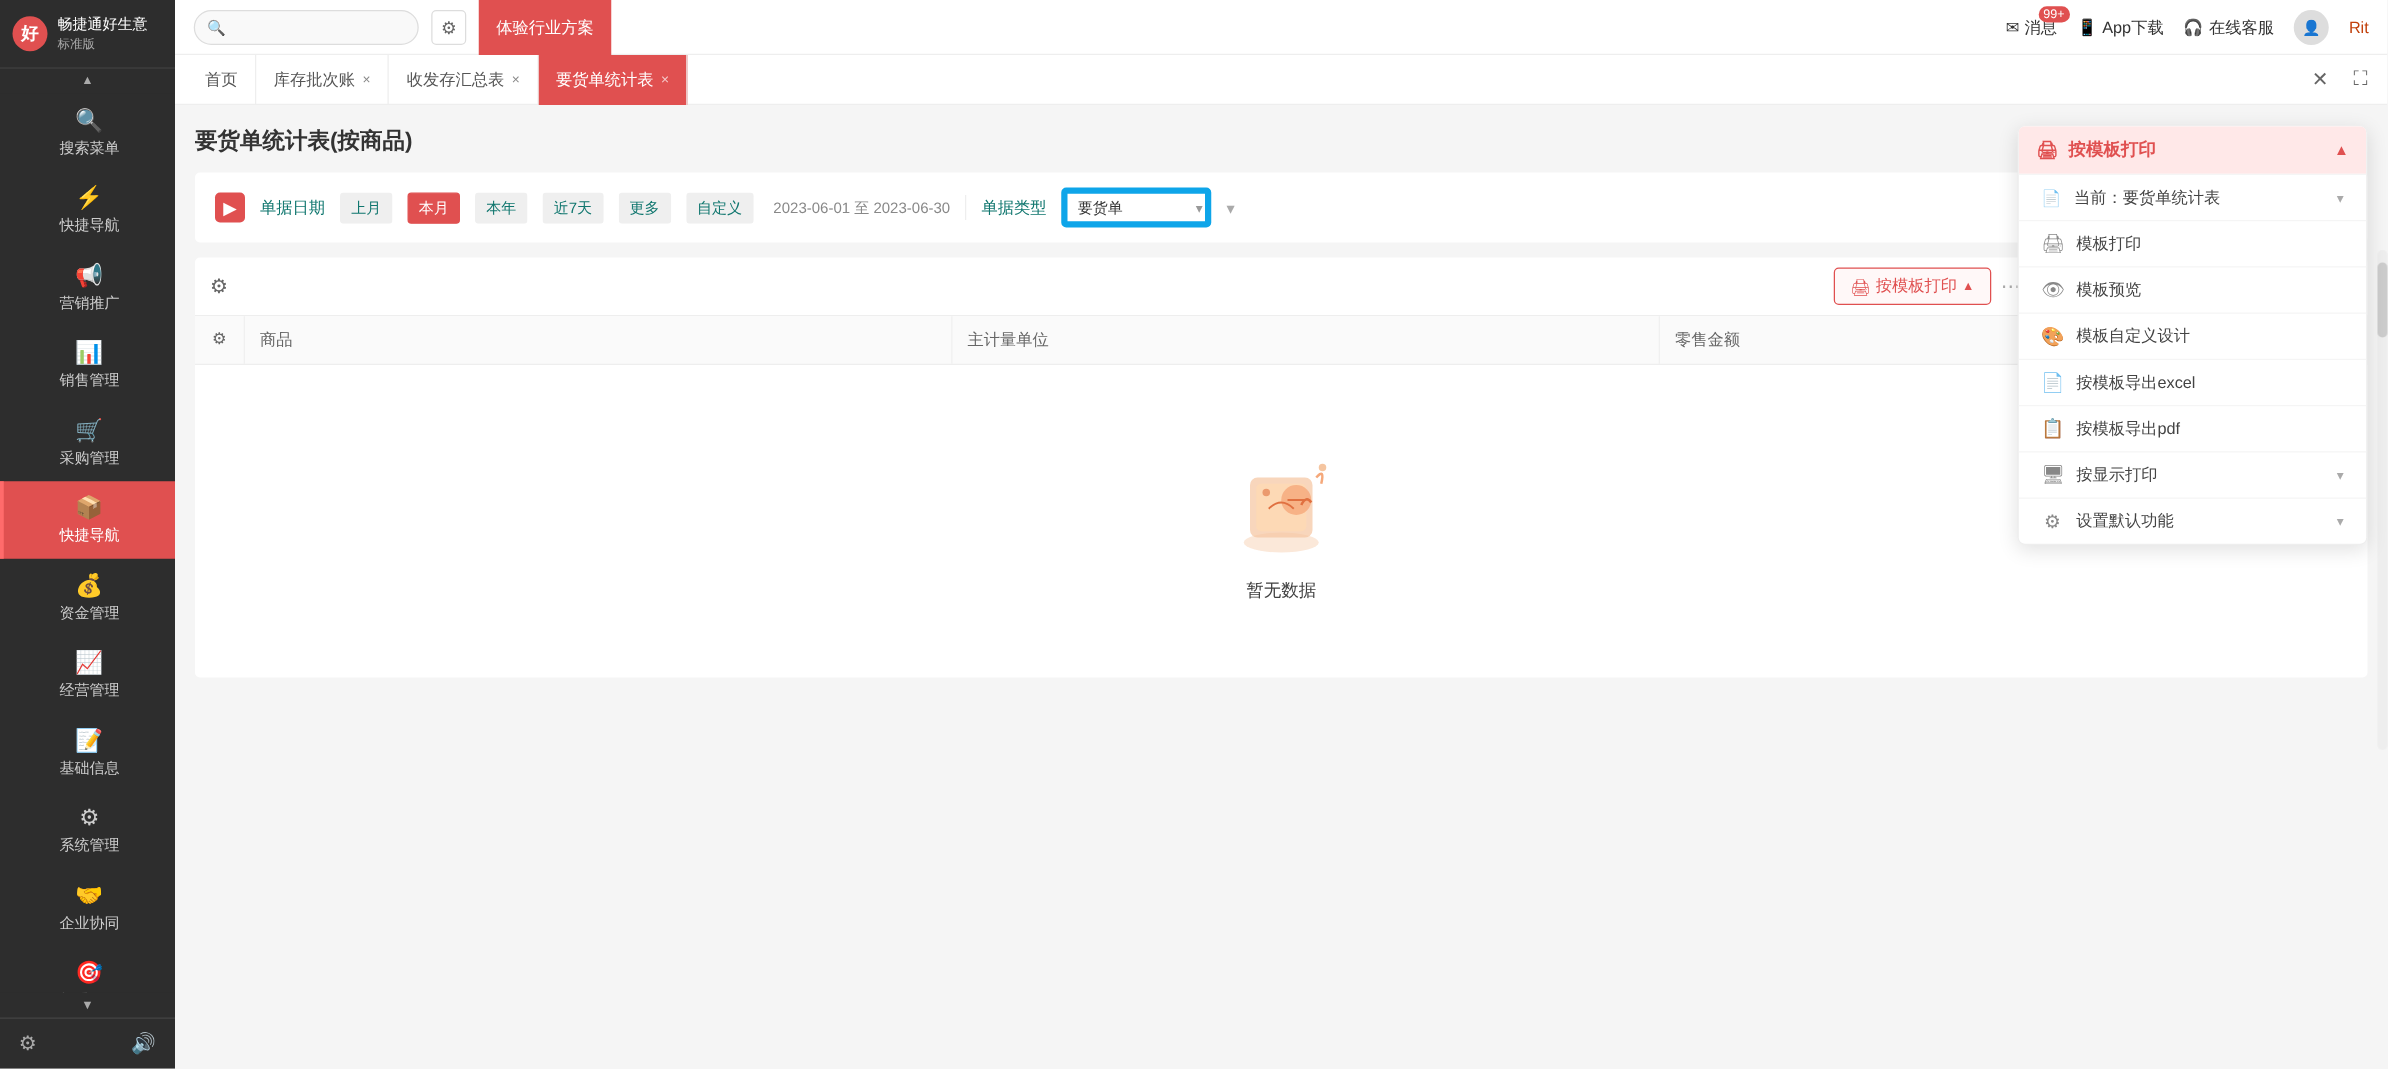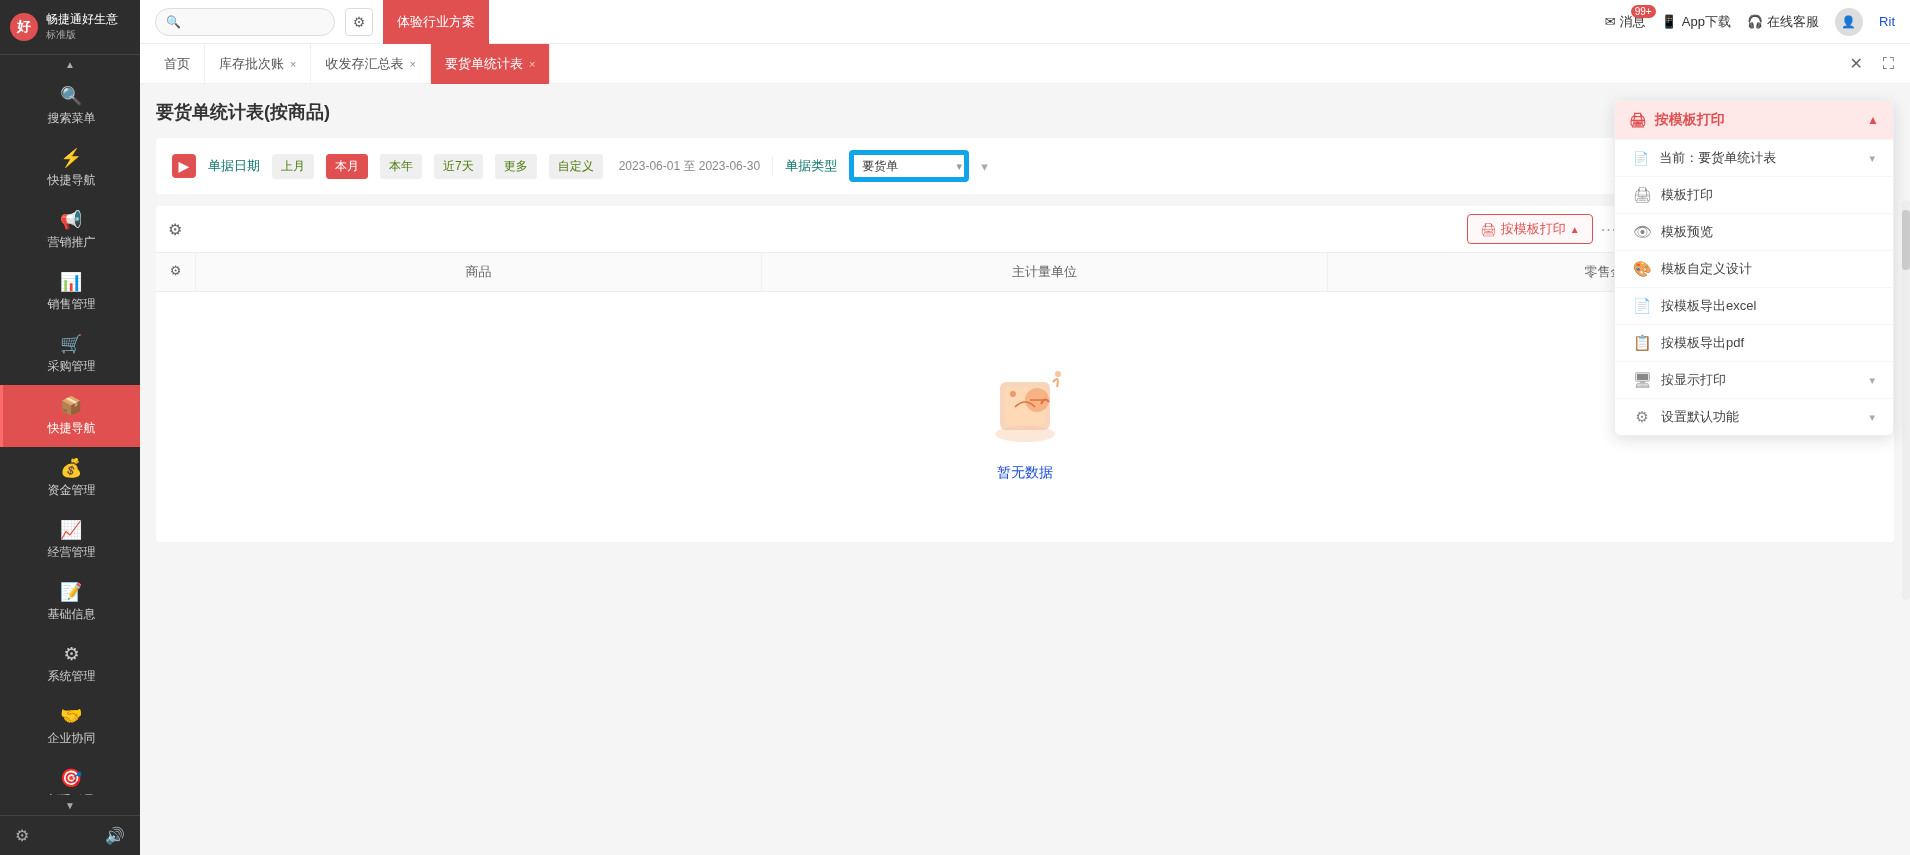--- a/index.html
+++ b/index.html
@@ -79,21 +79,21 @@
     .top-header-right { display: flex; align-items: center; gap: 16px; font-size: 13px; color: #333; }
     .badge-wrap { position: relative; display: inline-flex; align-items: center; gap: 4px; cursor: pointer; }
     .badge {
       background: #e05050; color: #fff; border-radius: 10px;
       font-size: 10px; padding: 1px 4px; position: absolute; top: -8px; right: -10px;
     }
     .top-header-avatar {
       width: 28px; height: 28px; border-radius: 50%; background: #ddd;
       display: flex; align-items: center; justify-content: center; font-size: 12px;
     }
-    .top-header-username { font-size: 13px; color: #1d4ed8; cursor: pointer; }
+    .top-header-username { font-size: 13px; color: #c2410c; cursor: pointer; }
 
     
     .tabs-bar {
       height: 40px; background: #fff; display: flex; align-items: center;
       border-bottom: 1px solid #eee; padding: 0 10px; gap: 0;
     }
     .tab {
       padding: 0 14px; height: 40px; display: flex; align-items: center;
       font-size: 13px; color: #555; cursor: pointer; border-right: 1px solid #eee;
       white-space: nowrap; gap: 6px;
@@ -116,21 +116,21 @@
       display: flex; align-items: center; gap: 12px; flex-wrap: wrap;
     }
     .filter-arrow-btn {
       width: 24px; height: 24px; background: #e05050; border-radius: 4px;
       display: flex; align-items: center; justify-content: center; cursor: pointer;
       color: #fff; font-size: 14px; flex-shrink: 0;
     }
     .filter-label { font-size: 13px; color: #0f766e; white-space: nowrap; }
     .date-btn {
       padding: 3px 8px; border-radius: 3px; font-size: 12px; cursor: pointer;
-      border: 1px solid transparent; color: #4d7c0f;
+      border: 1px solid transparent; color: #0f766e;
     }
     .date-btn.active { background: #e05050; color: #fff; border-color: #e05050; }
     .date-range { font-size: 12px; color: #888; margin-left: 4px; }
     .filter-divider { width: 1px; height: 20px; background: #eee; }
     .filter-select {
       border: 5px solid #0ea5e9; border-radius: 4px; padding: 4px 24px 4px 8px;
       font-size: 12px; color: #333; background: #fff; cursor: pointer;
       appearance: none; position: relative; min-width: 120px;
     }
     .filter-select-wrap { position: relative; display: inline-flex; align-items: center; }
@@ -142,31 +142,31 @@
       padding: 4px 12px; font-size: 12px; color: #555; cursor: pointer; background: #fff;
       display: flex; align-items: center; gap: 4px;
     }
     .more-icon { font-size: 11px; }
     .table-toolbar-icon { font-size: 16px; color: #666; cursor: pointer; }
     .table-header-row {
       display: flex; background: #fafafa; border-bottom: 1px solid #eee;
     }
     .th {
       padding: 10px 12px; font-size: 13px; color: #666; font-weight: 500;
-      flex: 1; border-right: 1px solid #f0f0f0; text-align: center;
+      flex: 1; border-right: 1px solid #f0f0f0;
     }
     .th:first-child { max-width: 40px; min-width: 40px; text-align: center; }
     .empty-state {
       display: flex; flex-direction: column; align-items: center; justify-content: center;
       padding: 60px 0;
     }
     .empty-icon {
       width: 100px; height: 100px; margin-bottom: 12px;
     }
-    .empty-text { font-size: 14px; color: #1d4ed8; }
+    .empty-text { font-size: 14px; color: #404040; }
     .content-top-btn {
       border: 1px solid #ddd; border-radius: 4px; padding: 5px 12px;
       font-size: 13px; color: #555; cursor: pointer; background: #fff;
       display: flex; align-items: center; gap: 4px;
     }
     .content-top-btn.primary { background: #e05050; color: #fff; border-color: #e05050; }
     .print-dropdown {
       position: absolute; top: 100px; right: 16px; background: #fff;
       border: 1px solid #eee; border-radius: 6px; box-shadow: 0 4px 16px rgba(0,0,0,0.12);
       z-index: 200; width: 280px; overflow: hidden;

